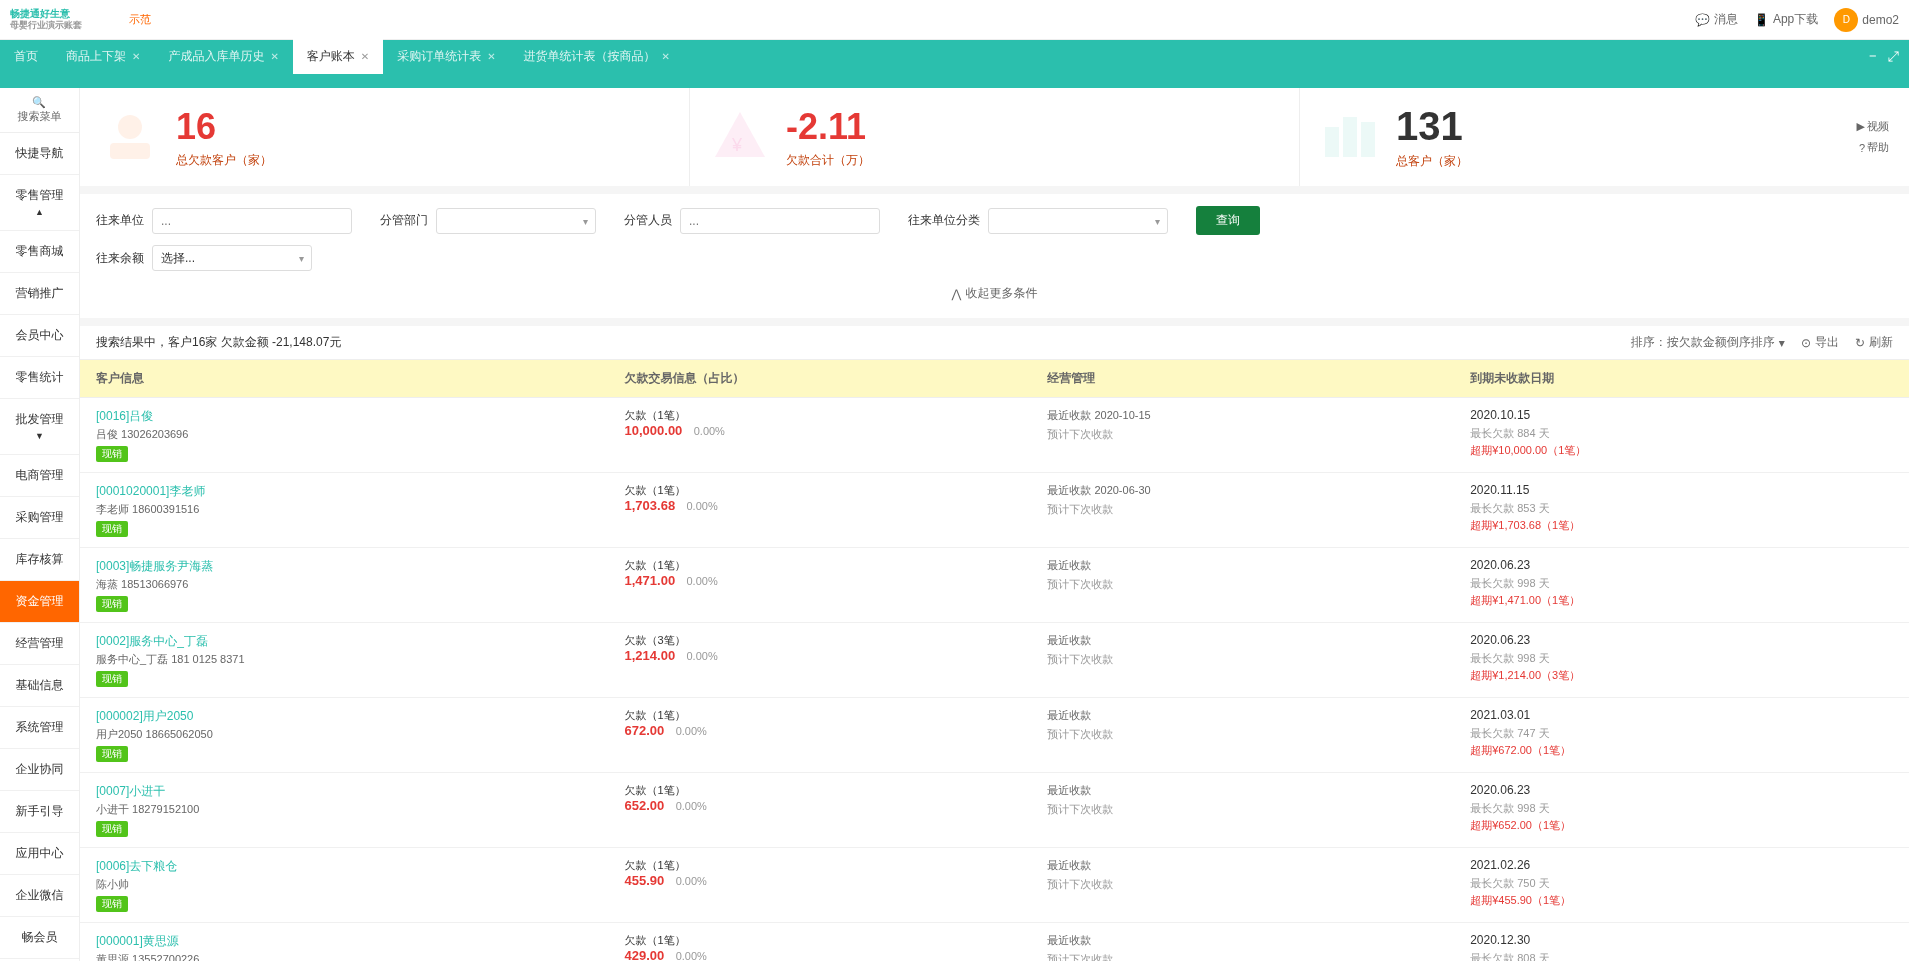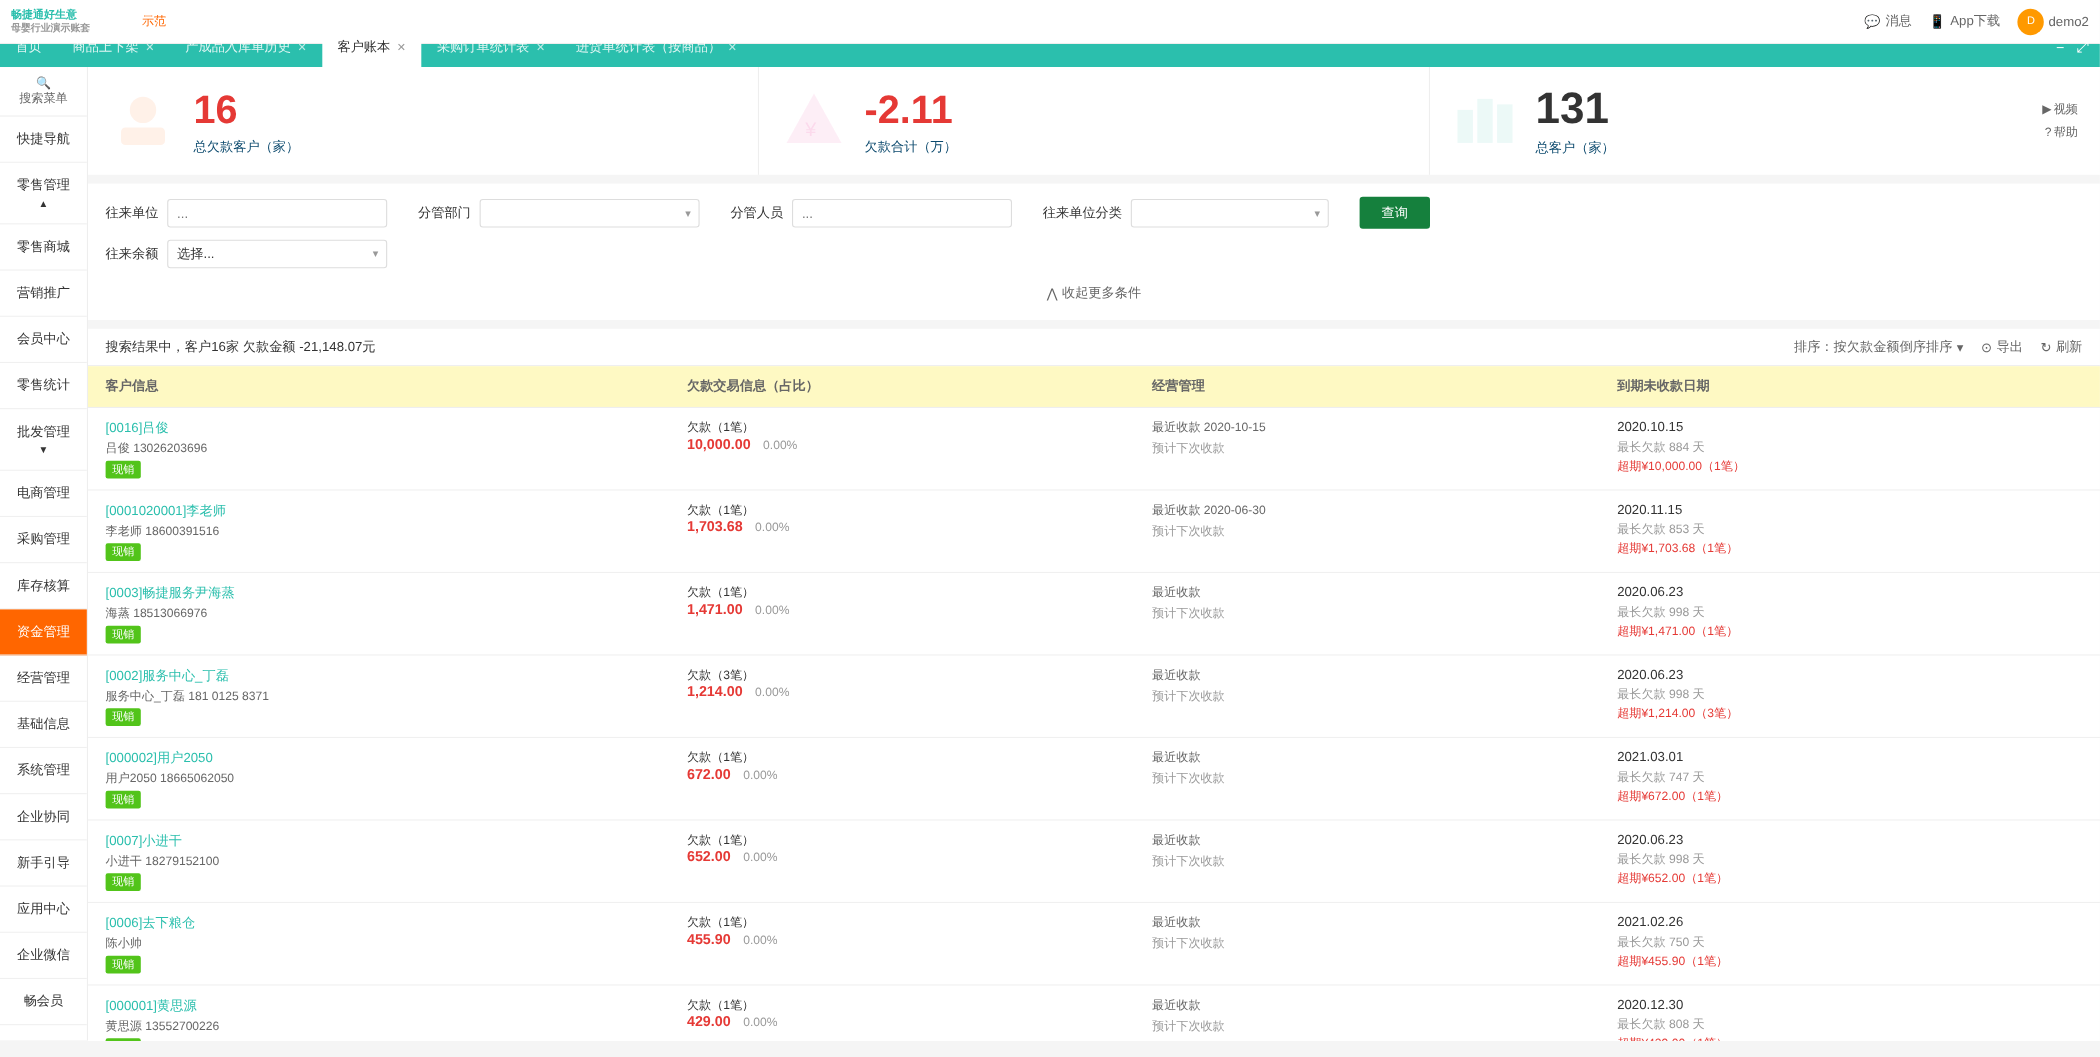--- a/index.html
+++ b/index.html
@@ -7,21 +7,21 @@
     
     
     .top-bar { display: flex; align-items: center; height: 40px; background: #fff; border-bottom: 1px solid #eee; padding: 0 10px; }
     .logo-area { display: flex; align-items: center; width: 80px; }
     .logo-text { color: #ff6600; font-size: 11px; font-weight: bold; line-height: 1.2; }
     .top-bar-right { margin-left: auto; display: flex; align-items: center; gap: 16px; font-size: 12px; color: #666; }
     .top-bar-right span { cursor: pointer; display: flex; align-items: center; gap: 4px; }
     .avatar { width: 24px; height: 24px; border-radius: 50%; background: #ccc; display: inline-flex; align-items: center; justify-content: center; font-size: 10px; color: #fff; background: #f90; }
     
     
-    .tab-bar { display: flex; align-items: center; background: #2bbfad; height: 21px; padding: 0 0 16px 0; }
+    .tab-bar { display: flex; align-items: center; background: #2bbfad; height: 48px; padding: 0 0 16px 0; }
     .tab-item { display: flex; align-items: center; padding: 0 14px; height: 36px; font-size: 12px; color: rgba(255,255,255,0.85); cursor: pointer; position: relative; white-space: nowrap; }
     .tab-item.active { background: #fff; color: #333; }
     .tab-item .close-x { margin-left: 6px; font-size: 10px; color: rgba(255,255,255,0.7); }
     .tab-item.active .close-x { color: #999; }
     .tab-bar-actions { margin-left: auto; display: flex; align-items: center; padding: 0 10px; gap: 8px; color: #fff; font-size: 14px; cursor: pointer; }
     
     
     .main-layout { display: flex; height: calc(100vh - 76px); }
     
     
@@ -36,31 +36,31 @@
     
     .stats-panel { display: flex; background: #fff; margin-bottom: 8px; }
     .stat-card { flex: 1; display: flex; align-items: center; padding: 16px 20px; border-right: 1px solid #eee; }
     .stat-card:last-child { border-right: none; }
     .stat-icon { width: 60px; height: 60px; margin-right: 16px; opacity: 0.3; }
     .stat-icon svg { width: 100%; height: 100%; }
     .stat-values { }
     .stat-number { font-size: 36px; font-weight: bold; }
     .stat-number.red { color: #e53935; }
     .stat-number.dark { color: #333; font-size: 40px; }
-    .stat-label { font-size: 12px; color: #0c4a6e; margin-top: 4px; }
+    .stat-label { font-size: 12px; color: #c2410c; margin-top: 4px; }
     .stat-card-actions { margin-left: auto; display: flex; flex-direction: column; align-items: flex-end; gap: 6px; }
     .stat-action-btn { font-size: 11px; color: #666; cursor: pointer; display: flex; align-items: center; gap: 2px; }
     
     
     .filter-section { background: #fff; padding: 12px 16px; margin-bottom: 8px; }
     .filter-row { display: flex; align-items: center; gap: 28px; margin-bottom: 10px; }
     .filter-item { display: flex; align-items: center; gap: 8px; }
     .filter-label { font-size: 12px; color: #333; white-space: nowrap; }
     .filter-input { border: 1px solid #ddd; border-radius: 3px; padding: 5px 8px; font-size: 12px; width: 200px; color: #333; outline: none; }
-    .filter-select { border: 1px solid #ddd; border-radius: 3px; padding: 5px 8px; font-size: 12px; width: 200px; color: #333; outline: none; background: #fff; appearance: none; cursor: pointer; }
+    .filter-select { border: 1px solid #ddd; border-radius: 3px; padding: 5px 8px; font-size: 12px; width: 160px; color: #333; outline: none; background: #fff; appearance: none; cursor: pointer; }
     .filter-select-wrap { position: relative; display: inline-block; }
     .filter-select-wrap::after { content: '▾'; position: absolute; right: 8px; top: 50%; transform: translateY(-50%); color: #999; pointer-events: none; font-size: 10px; }
     .query-btn { background: #15803d; color: #fff; border: none; border-radius: 3px; padding: 6px 20px; font-size: 12px; cursor: pointer; }
     .collapse-btn { display: flex; align-items: center; justify-content: center; color: #666; font-size: 12px; cursor: pointer; gap: 4px; padding: 4px 0; }
     
     
     .result-bar { background: #fff; display: flex; align-items: center; justify-content: space-between; padding: 8px 16px; border-bottom: 1px solid #eee; font-size: 12px; color: #333; }
     .result-bar-left { }
     .result-bar-right { display: flex; align-items: center; gap: 16px; color: #666; }
     .result-bar-right span { cursor: pointer; display: flex; align-items: center; gap: 4px; }

